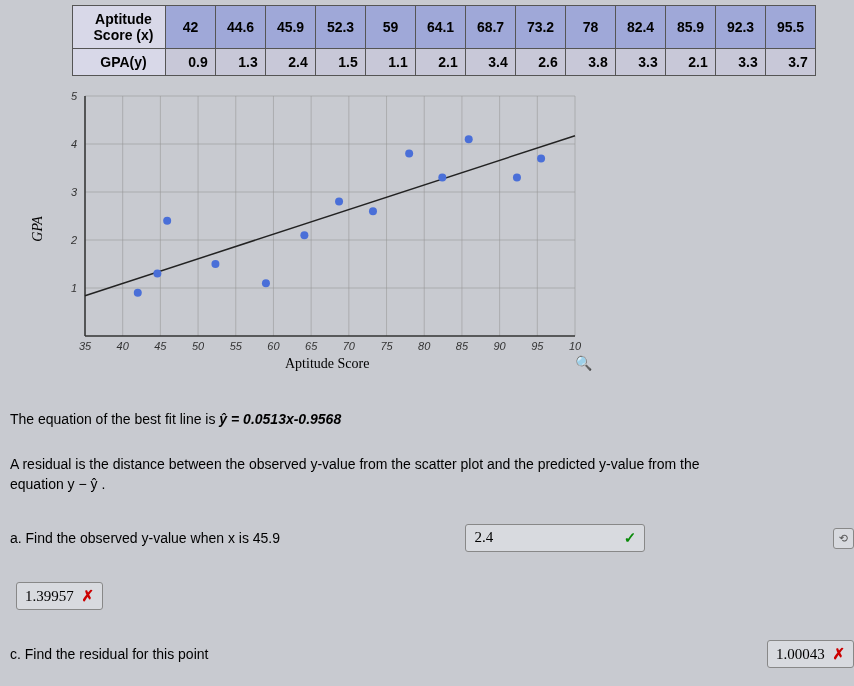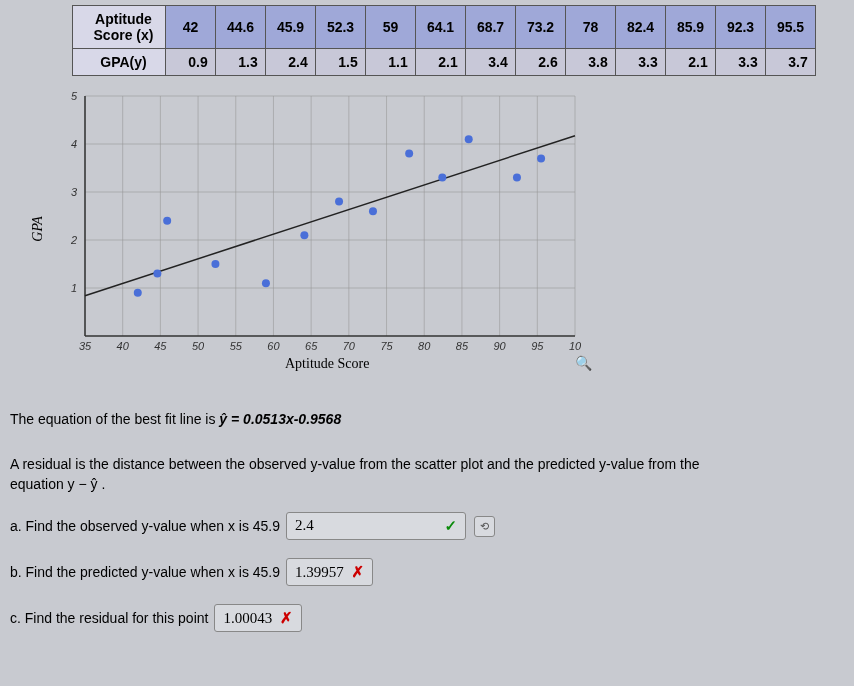--- a/index.html
+++ b/index.html
@@ -79,23 +79,24 @@
     font-size: 14px;
     margin-left: 10px;
     margin-top: 28px;
     max-width: 700px;
     line-height: 1.4;
   }
   .qrow {
     font-family: Verdana, sans-serif;
     font-size: 14px;
     margin-left: 10px;
-    margin-top: 18px;
+    margin-top: 30px;
     display: flex;
     align-items: center;
+    justify-content: space-between;
   }
   .ansbox {
     display: inline-block;
     border: 1px solid #888;
     border-radius: 3px;
     padding: 4px 8px;
     margin-left: 6px;
     background: #d8dadf;
     font-family: serif;
     font-size: 15px;
@@ -227,21 +228,20 @@
 <div class="qrow">
   <span>a.  Find the observed y-value when x is 45.9</span>
   <span class="ansbox correct">
     <span>2.4</span>
     <span class="check" style="float:right">✓</span>
   </span>
   <span class="retry-btn">⟲</span>
 </div>
 
 <div class="qrow">
-  <span>b.  Find the predicted y-value when x is 45.9</span>
   <span class="ansbox">
     <span>1.39957</span>
     <span class="xmark">✗</span>
   </span>
 </div>
 
 <div class="qrow">
   <span>c.  Find the residual for this point</span>
   <span class="ansbox">
     <span>1.00043</span>

